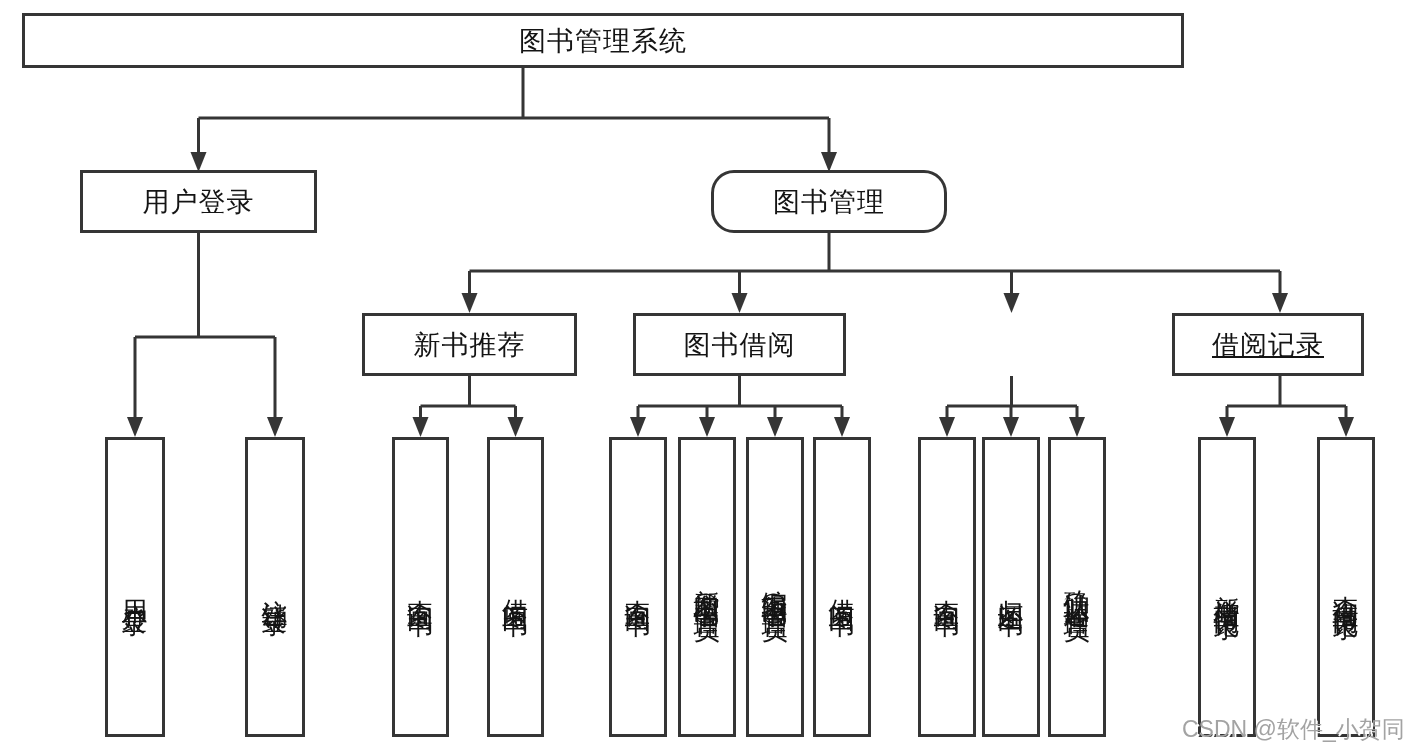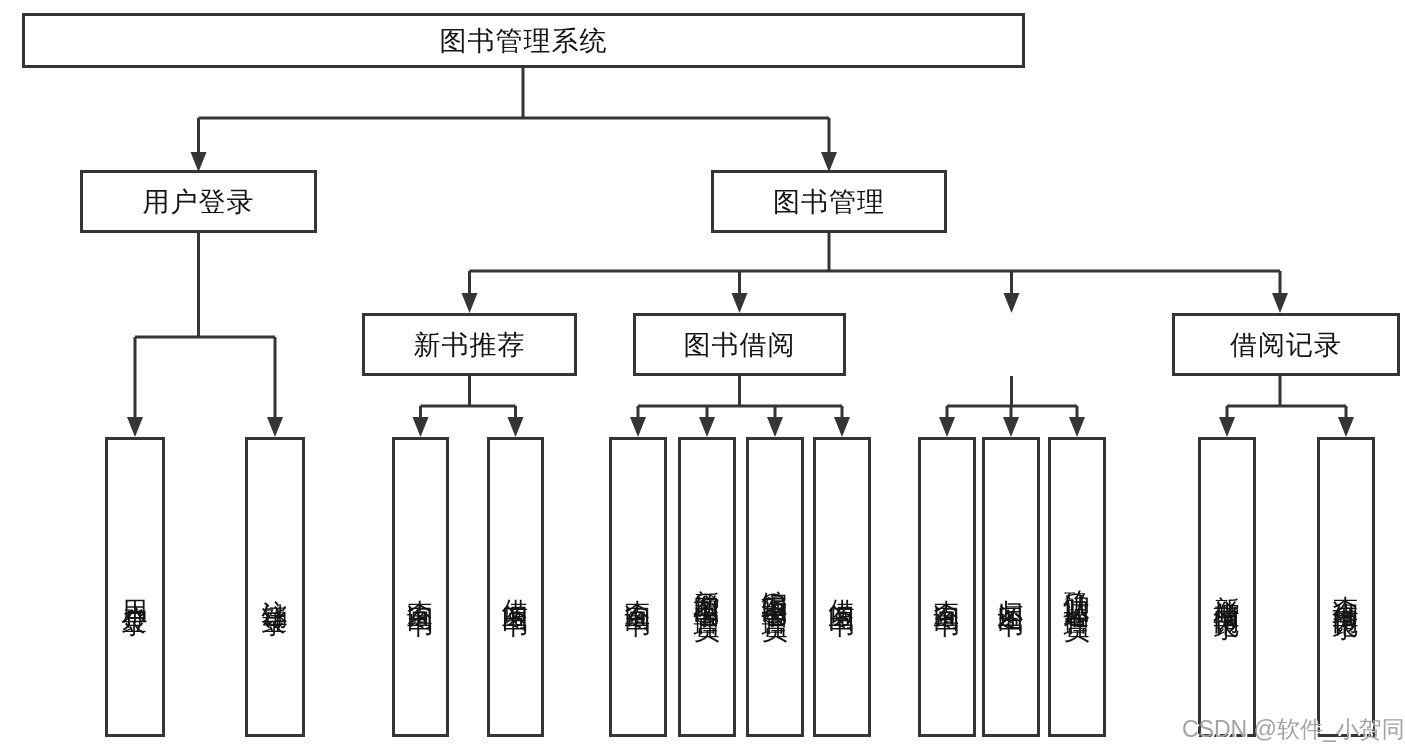--- a/index.html
+++ b/index.html
@@ -81,28 +81,28 @@
       <polygon points="767,417 783,417 775,437"></polygon>
       <polygon points="834,417 850,417 842,437"></polygon>
       <polygon points="939,417 955,417 947,437"></polygon>
       <polygon points="1003,417 1019,417 1011,437"></polygon>
       <polygon points="1069,417 1085,417 1077,437"></polygon>
       <polygon points="1219,417 1235,417 1227,437"></polygon>
       <polygon points="1338,417 1354,417 1346,437"></polygon>
     </g>
   </svg>
 
-  <div class="box" style="left:22px;top:13px;width:1003px;height:55px;">图书管理系统</div>
+  <div class="box" style="left:22px;top:13px;width:1162px;height:55px;">图书管理系统</div>
 
   <div class="box" style="left:80px;top:170px;width:237px;height:63px;">用户登录</div>
-  <div class="box" style="left:711px;top:170px;width:236px;height:63px;">图书管理</div>
+  <div class="box" style="left:711px;top:170px;width:236px;height:63px;border-radius:23px;">图书管理</div>
 
   <div class="box" style="left:362px;top:313px;width:215px;height:63px;">新书推荐</div>
   <div class="box" style="left:633px;top:313px;width:213px;height:63px;">图书借阅</div>
-  <div class="box" style="left:1172px;top:313px;width:228px;height:63px;">借阅记录</div>
+  <div class="box" style="left:1172px;top:313px;width:192px;height:63px;text-decoration:underline;">借阅记录</div>
 
   <div class="box vbox" style="left:105px;top:437px;width:60px;height:300px;">
     <span class="vtext">用户登录</span>
   </div>
   <div class="box vbox" style="left:245px;top:437px;width:60px;height:300px;">
     <span class="vtext">注销登录</span>
   </div>
 
   <div class="box vbox" style="left:392px;top:437px;width:57px;height:300px;">
     <span class="vtext">查询图书</span>

